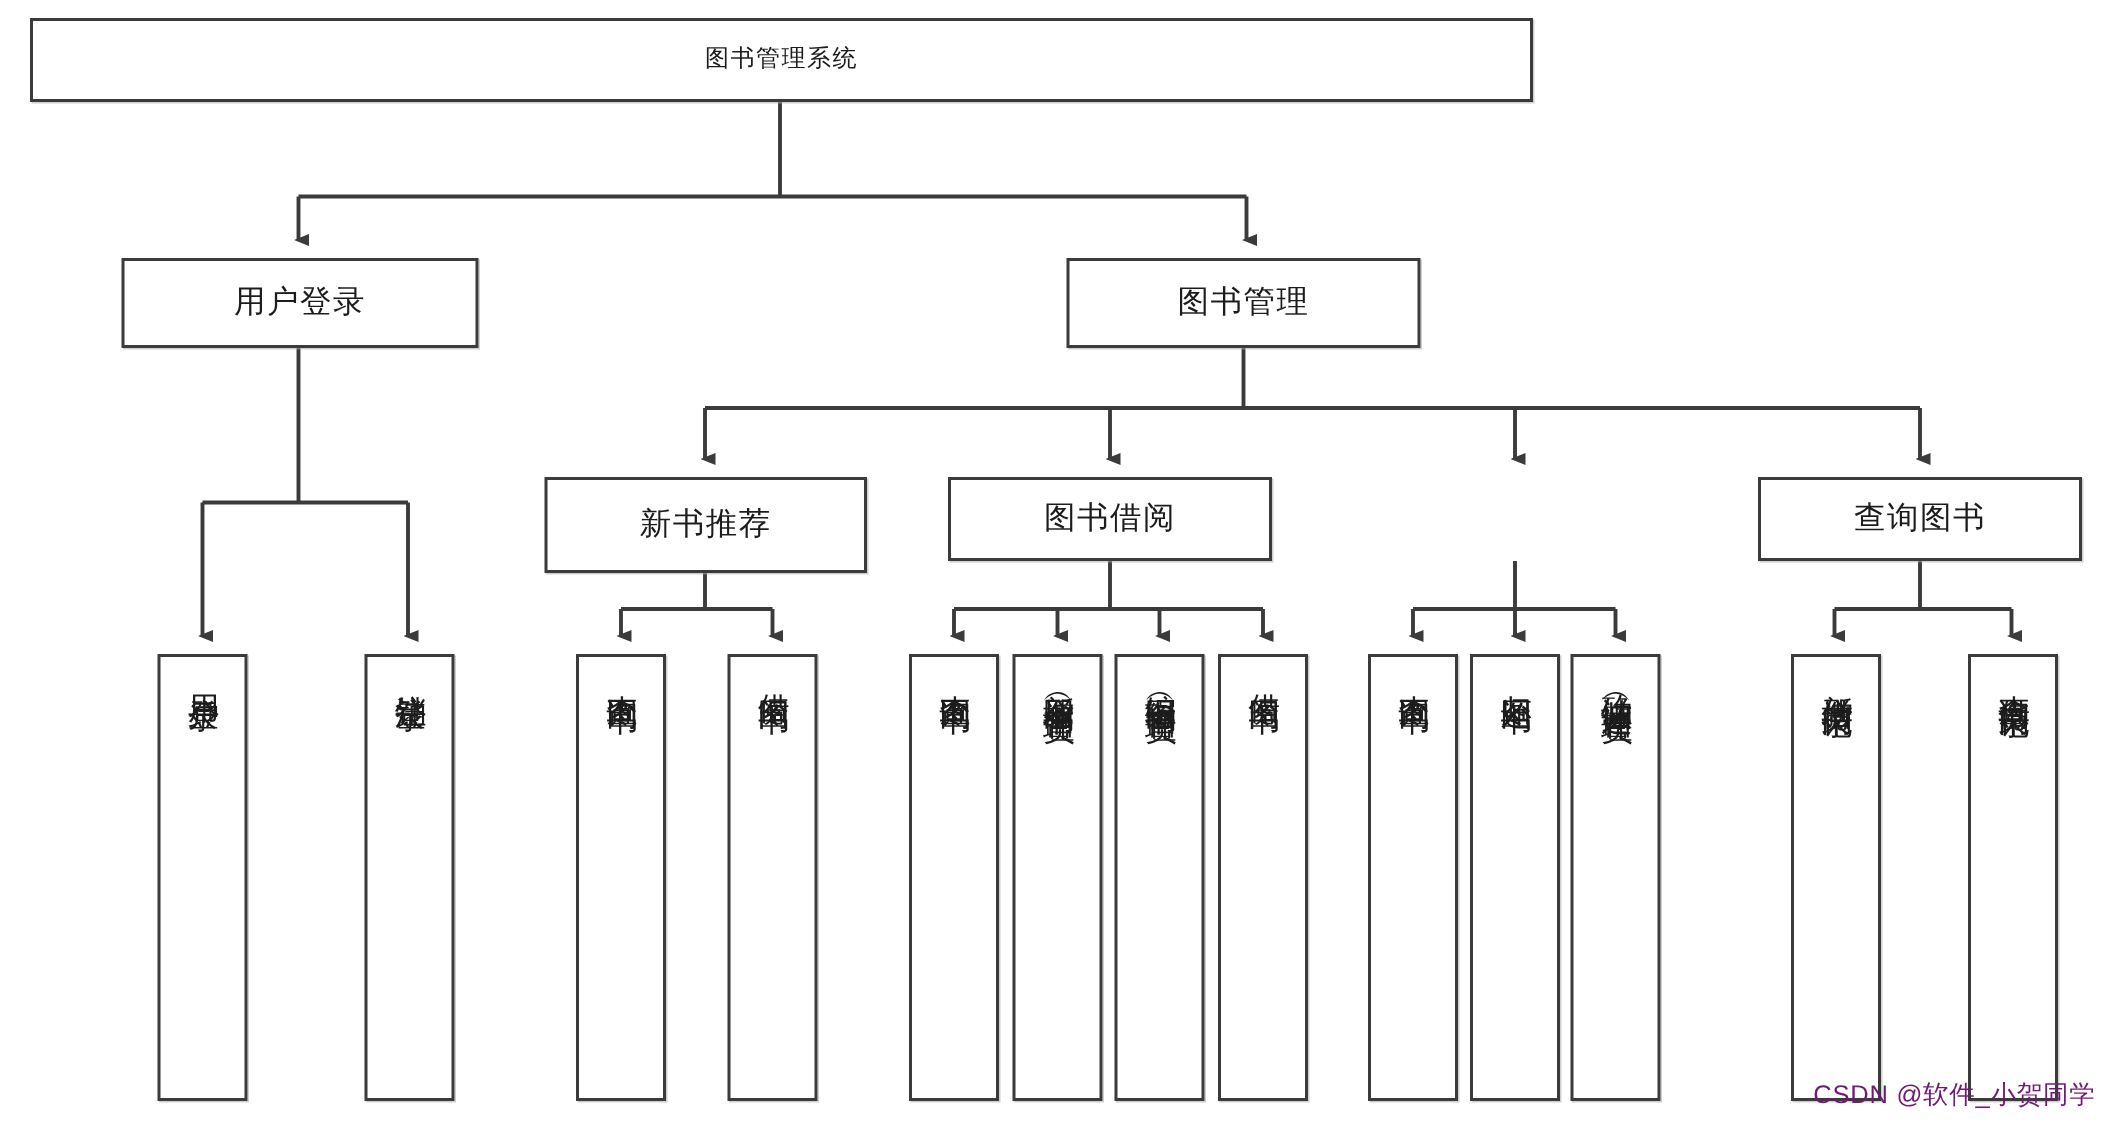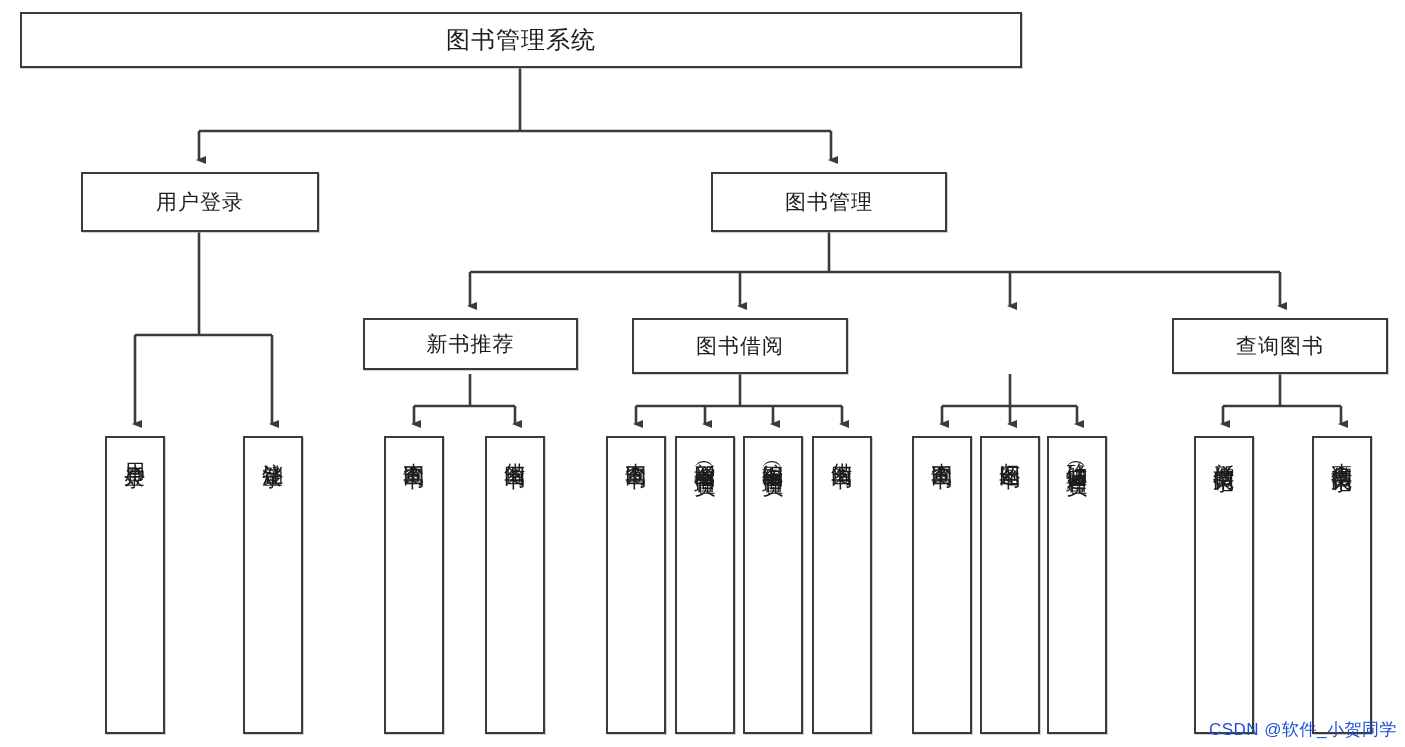--- a/index.html
+++ b/index.html
@@ -49,28 +49,28 @@
   .node.vert .vlabel {
     writing-mode: vertical-rl;
     text-orientation: upright;
     font-size: 21px;
     line-height: 1.22;
     letter-spacing: 2px;
     white-space: nowrap;
     color: #1c1c1c;
   }
   .node.root {
-    font-size: 24px;
+    font-size: 16px;
   }
   #watermark {
     position: absolute;
     right: 8px;
     bottom: 6px;
     font-size: 17px;
-    color: #1d4ed8;
+    color: #701a75;
     letter-spacing: 0.5px;
     white-space: nowrap;
     pointer-events: none;
   }
 </style>
 </head>
 <body>
 
 <div id="diagram-root">
 
@@ -122,21 +122,21 @@
       <path d="M1223,406 L1223,424" marker-end="url(#arrowhead)"></path>
       <path d="M1341,406 L1341,424" marker-end="url(#arrowhead)"></path>
     </g>
   </svg>
 
   <div class="node horiz root" style="left:20px; top:12px; width:1002px; height:56px;">图书管理系统</div>
 
   <div class="node horiz" style="left:81px; top:172px; width:238px; height:60px;">用户登录</div>
   <div class="node horiz" style="left:711px; top:172px; width:236px; height:60px;">图书管理</div>
 
-  <div class="node horiz" style="left:363px; top:318px; width:215px; height:52px;">新书推荐</div>
+  <div class="node horiz" style="left:363px; top:318px; width:215px; height:64px;">新书推荐</div>
   <div class="node horiz" style="left:632px; top:318px; width:216px; height:56px;">图书借阅</div>
   <div class="node horiz" style="left:1172px; top:318px; width:216px; height:56px;">查询图书</div>
 
   <div class="node vert" style="left:105px; top:436px; width:60px; height:298px;">
     <span class="vlabel">用户登录</span>
   </div>
   <div class="node vert" style="left:243px; top:436px; width:60px; height:298px;">
     <span class="vlabel">注销登录</span>
   </div>
 

